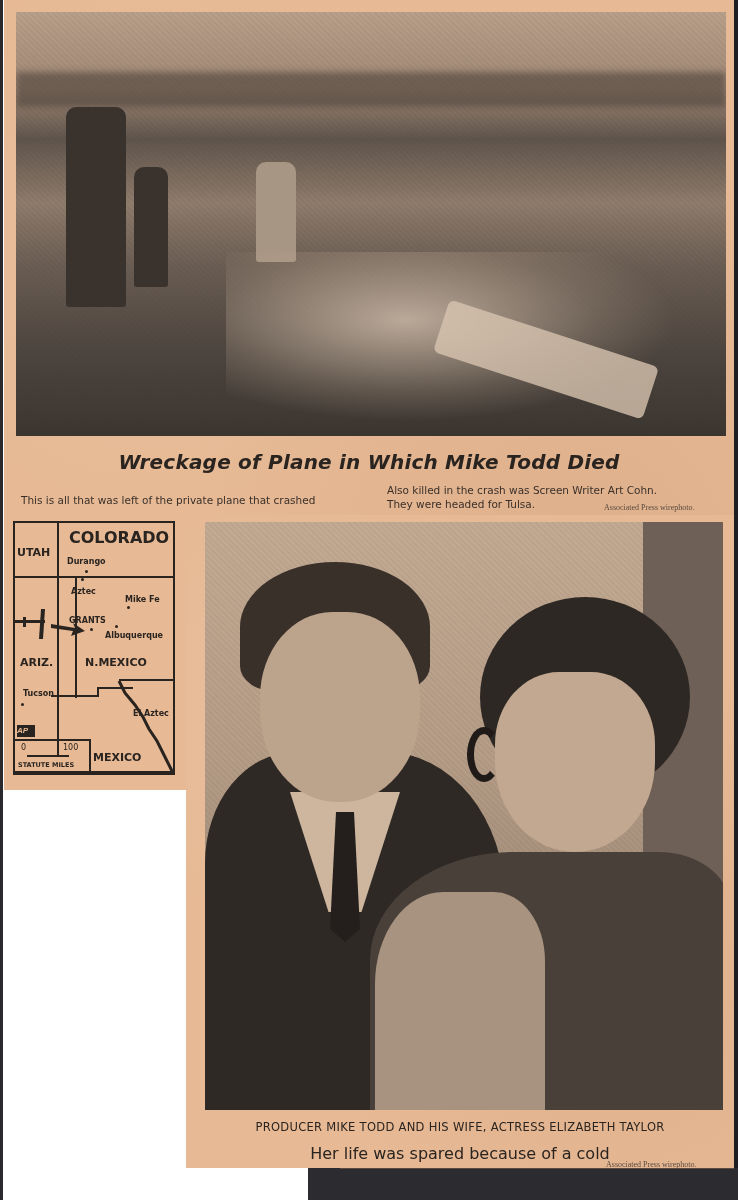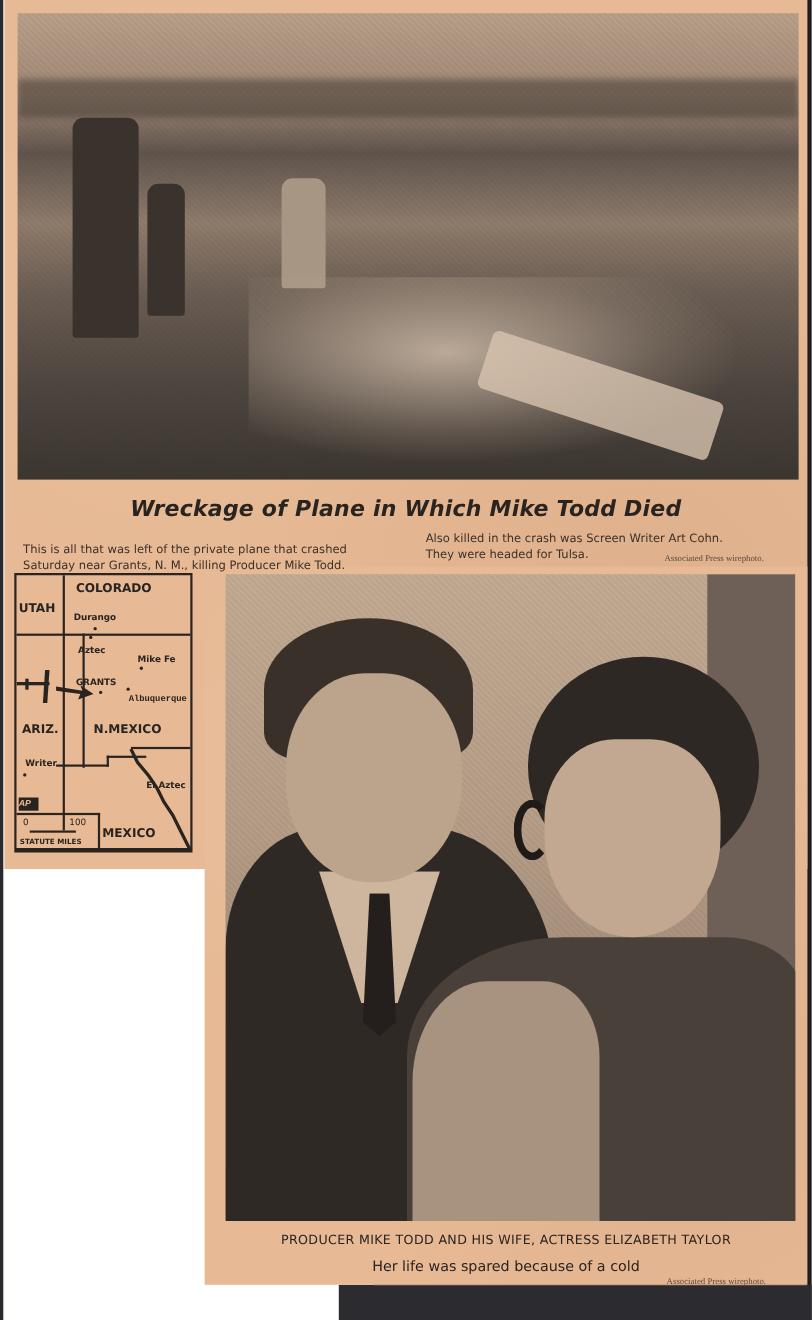--- a/index.html
+++ b/index.html
@@ -83,21 +83,21 @@
     .woman-fur { position: absolute; left: 165px; top: 330px; width: 360px; height: 270px; background: #4a403a; border-radius: 40% 20% 0 0; }
     .woman-stole { position: absolute; left: 170px; top: 370px; width: 170px; height: 230px; background: #a89280; border-radius: 40% 30% 0 0; }
     .earring-hoop { position: absolute; left: 262px; top: 205px; width: 34px; height: 55px; border: 7px solid #201b18; border-right-color: transparent; border-radius: 50%; }
 
     .caption-main {
       position: absolute; left: 186px; top: 1120px; width: 548px; text-align: center;
       font-family: "DejaVu Sans", sans-serif; font-size: 11.5px; color: #2a2420; letter-spacing: 0.3px;
     }
     .caption-sub {
       position: absolute; left: 186px; top: 1144px; width: 548px; text-align: center;
-      font-family: "DejaVu Sans", sans-serif; font-size: 13px; color: #2a2420;
+      font-family: "DejaVu Sans", sans-serif; font-size: 16px; color: #2a2420;
     }
     .scrap-rule { position: absolute; left: 340px; top: 1168px; width: 394px; height: 1px; background: #5a4a40; }
   </style>
 </head>
 <body>
 
 <div class="left-edge"></div>
 <div class="right-edge"></div>
 <div class="dark-strip"></div>
 
@@ -110,58 +110,57 @@
   <div class="figure f2"></div>
   <div class="figure f3"></div>
   <div class="wreck-debris"></div>
   <div class="wreck-wing"></div>
 </div>
 
 <h1 class="headline">Wreckage of Plane in Which Mike Todd Died</h1>
 
 <div class="caption-col" id="caption-left">
   <div>This is all that was left of the private plane that crashed</div>
-  <div>Saturday near Grants, N. M., killing Producer Mike Todd.</div>
 </div>
 <div class="caption-col" id="caption-right">
   <div>Also killed in the crash was Screen Writer Art Cohn.</div>
   <div>They were headed for Tulsa.</div>
 </div>
 <div class="credit" id="credit-top">Associated Press wirephoto.</div>
 
 <div class="map">
   <div class="map-line" style="left:42px;top:0;width:2px;height:232px;"></div>
   <div class="map-line" style="left:0;top:53px;width:158px;height:2px;"></div>
 
   <div class="map-line" style="left:60px;top:53px;width:2px;height:122px;"></div>
   <div class="map-line" style="left:36px;top:172px;width:48px;height:2px;"></div>
   <div class="map-line" style="left:82px;top:164px;width:2px;height:10px;"></div>
   <div class="map-line" style="left:82px;top:164px;width:36px;height:2px;"></div>
   <div class="map-line" style="left:104px;top:156px;width:54px;height:2px;"></div>
   <svg style="position:absolute;left:100px;top:156px;width:60px;height:96px;" viewBox="0 0 60 96">
     <path d="M4 2 L10 14 L20 26 L28 38 L34 50 L42 62 L50 78 L58 94" stroke="#2a2420" stroke-width="3" fill="none"></path>
   </svg>
 
-  <span class="map-label" style="left:54px;top:5px;font-size:11px;">COLORADO</span>
+  <span class="map-label" style="left:54px;top:5px;font-size:16px;">COLORADO</span>
   <span class="map-label" style="left:2px;top:23px;font-size:11px;">UTAH</span>
   <span class="map-label" style="left:5px;top:133px;font-size:11px;">ARIZ.</span>
   <span class="map-label" style="left:70px;top:133px;font-size:11px;">N.MEXICO</span>
   <span class="map-label" style="left:78px;top:228px;font-size:11px;">MEXICO</span>
 
   <span class="map-city" style="left:52px;top:34px;">Durango</span>
   <span class="dot" style="left:70px;top:47px;"></span>
   <span class="dot" style="left:66px;top:55px;"></span>
   <span class="map-city" style="left:56px;top:64px;text-align:center;">Aztec</span>
   <span class="map-city" style="left:110px;top:72px;">Mike Fe</span>
   <span class="dot" style="left:112px;top:83px;"></span>
   <span class="map-city" style="left:54px;top:93px;">GRANTS</span>
   <span class="dot" style="left:75px;top:105px;"></span>
   <span class="dot" style="left:100px;top:102px;"></span>
-  <span class="map-city" style="left:102px;top:108px;font-family:Liberation Mono, monospace;">Albuquerque</span>
-  <span class="map-city" style="left:8px;top:166px;">Writer</span>
+  <span class="map-city" style="left:90px;top:108px;">Albuquerque</span>
+  <span class="map-city" style="left:8px;top:166px;">Tucson</span>
   <span class="dot" style="left:6px;top:180px;"></span>
   <span class="map-city" style="left:118px;top:186px;">El Aztec</span>
 
   <svg class="plane-icon" viewBox="0 0 70 30">
     <rect x="0" y="11" width="30" height="3" fill="#2a2420"></rect>
     <path d="M26 0 L30 0 L28 30 L24 30 Z" fill="#2a2420"></path>
     <rect x="8" y="8" width="3" height="10" fill="#2a2420"></rect>
     <path d="M36 15 L60 19 L58 14 L70 22 L56 27 L58 22 L36 19 Z" fill="#2a2420"></path>
   </svg>
 

